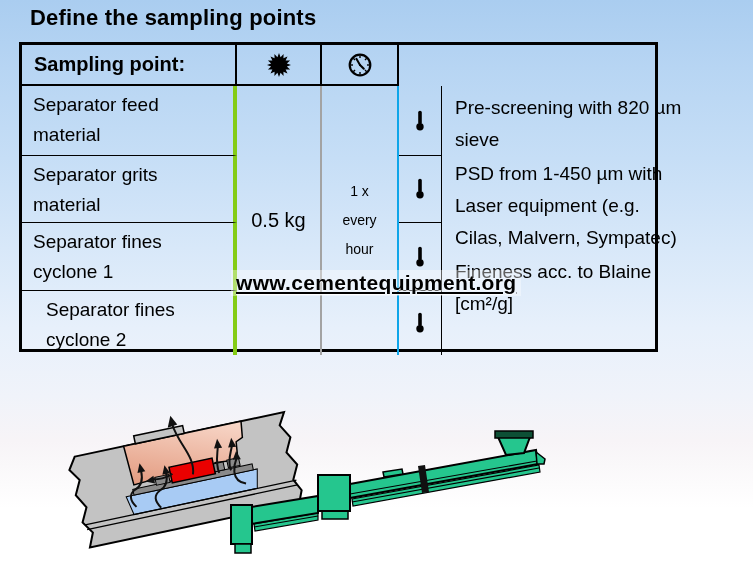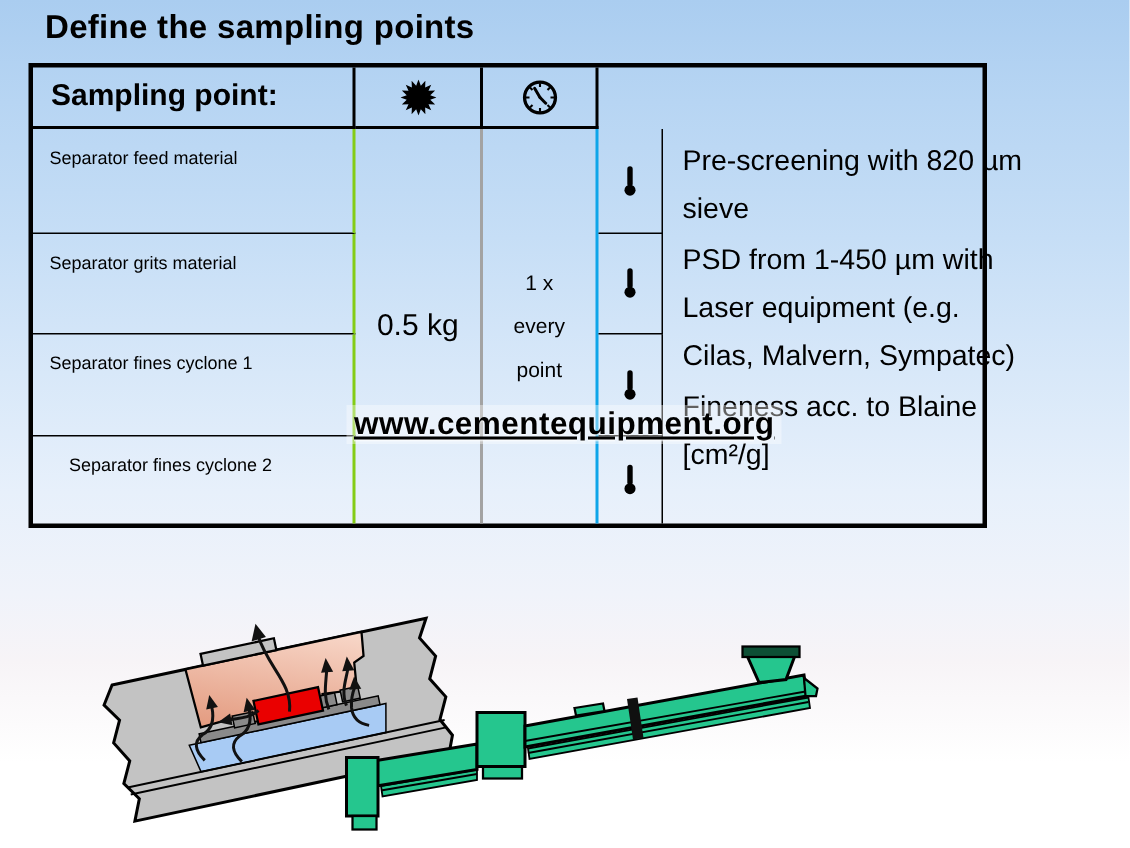--- a/index.html
+++ b/index.html
@@ -26,22 +26,22 @@
   .tbl > div{box-sizing:border-box;}
   .hcell{
     display:flex;align-items:center;font-weight:bold;font-size:20px;
     border-bottom:2px solid #000;
   }
   .h-sp{grid-column:1;grid-row:1;padding-left:12px;border-right:2px solid #000;}
   .h-qty{grid-column:2;grid-row:1;justify-content:center;border-right:2px solid #000;}
   .h-frq{grid-column:3;grid-row:1;justify-content:center;border-right:2px solid #000;}
   .h-prc{grid-column:4 / 6;grid-row:1;justify-content:center;}
   .sp{
-    grid-column:1;font-size:12px;line-height:30px;
-    padding:4px 52px 0 11px;border-right:2px solid #84cc16;
+    grid-column:1;font-size:19px;line-height:30px;
+    padding:4px 52px 0 11px;border-right:4px solid #84cc16;
   }
   .sp-1{grid-row:2;border-bottom:1px solid #000;}
   .sp-2{grid-row:3;border-bottom:1px solid #000;}
   .sp-3{grid-row:4;border-bottom:1px solid #000;}
   .sp-4{grid-row:5;margin-left:13px;}
   .qty{
     grid-column:2;grid-row:2/6;border-right:2px solid #a3a3a3;
     display:flex;align-items:center;justify-content:center;font-size:20px;
   }
   .frq{
@@ -111,21 +111,21 @@
   <div class="sp sp-1">Separator feed material</div>
   <div class="sp sp-2">Separator grits material</div>
   <div class="sp sp-3">Separator fines cyclone 1</div>
   <div class="sp sp-4">Separator fines cyclone 2</div>
 
   <div class="qty">0.5 kg</div>
 
   <div class="frq">
     <span>1 x</span>
     <span>every</span>
-    <span>point</span>
+    <span>hour</span>
   </div>
 
   <div class="ico ico-1">
     <svg width="10" height="22" viewBox="0 0 10 22">
       <rect x="3.2" y="0.8" width="3.6" height="13.5" rx="1.8" fill="#000"></rect>
       <circle cx="5" cy="16.8" r="3.7" fill="#000"></circle>
     </svg>
   </div>
   <div class="ico ico-2">
     <svg width="10" height="22" viewBox="0 0 10 22">

